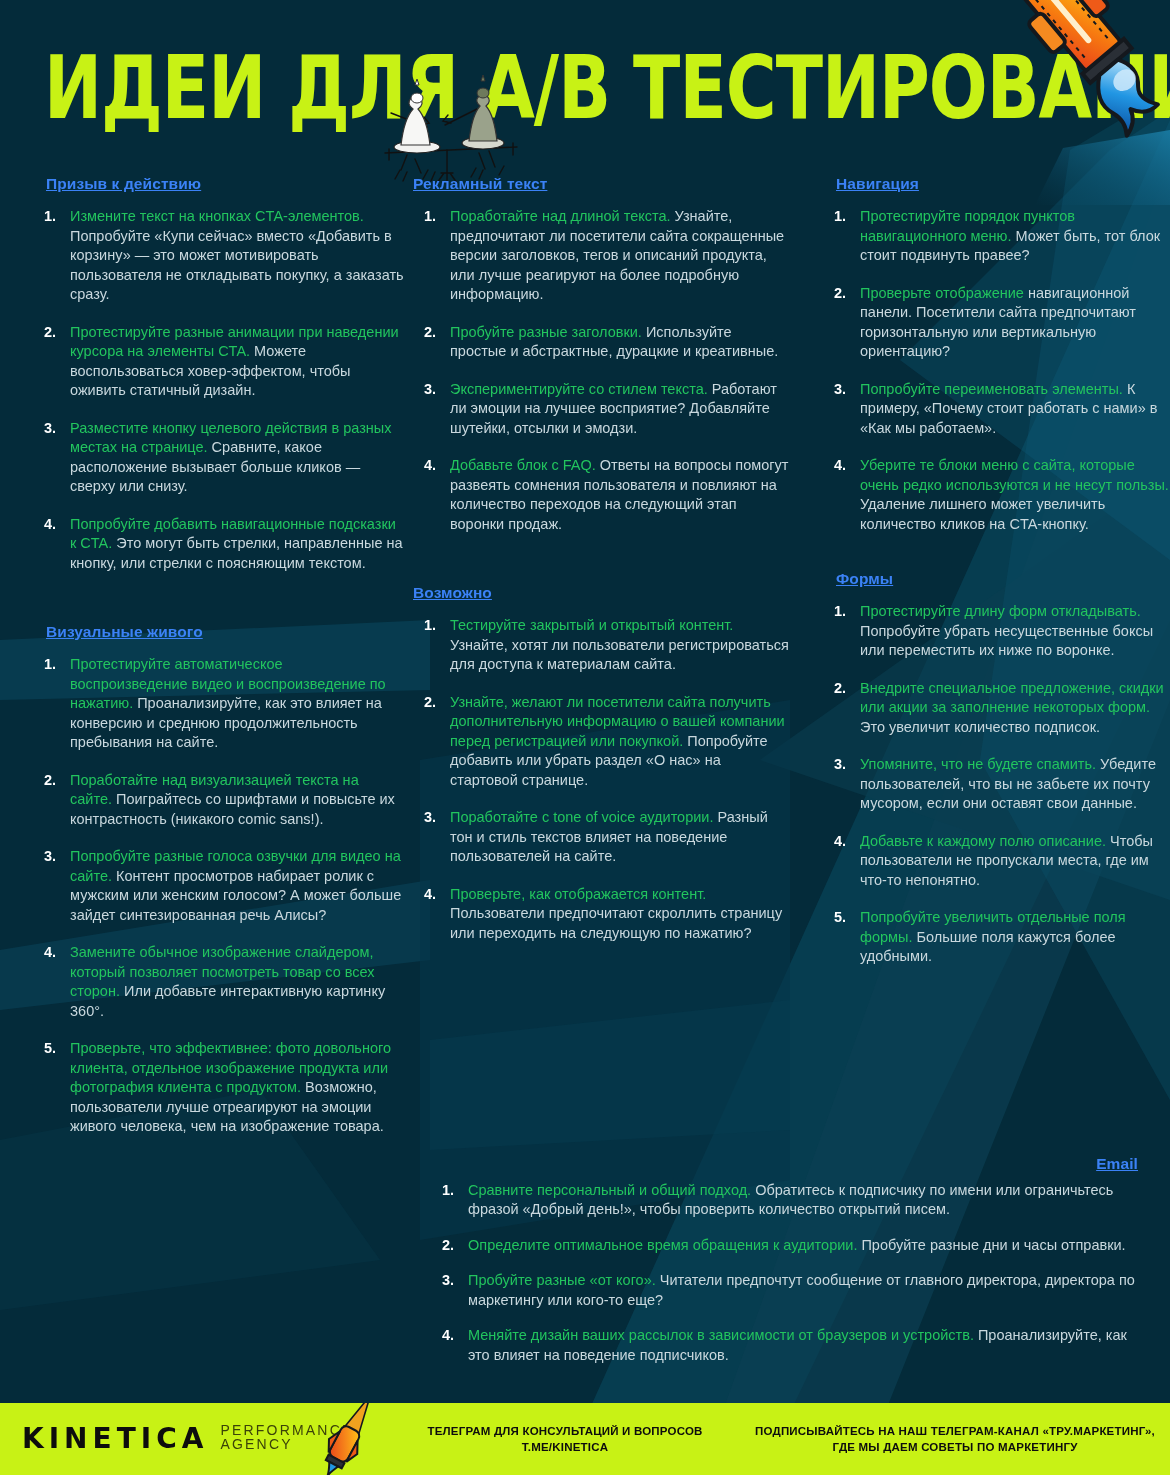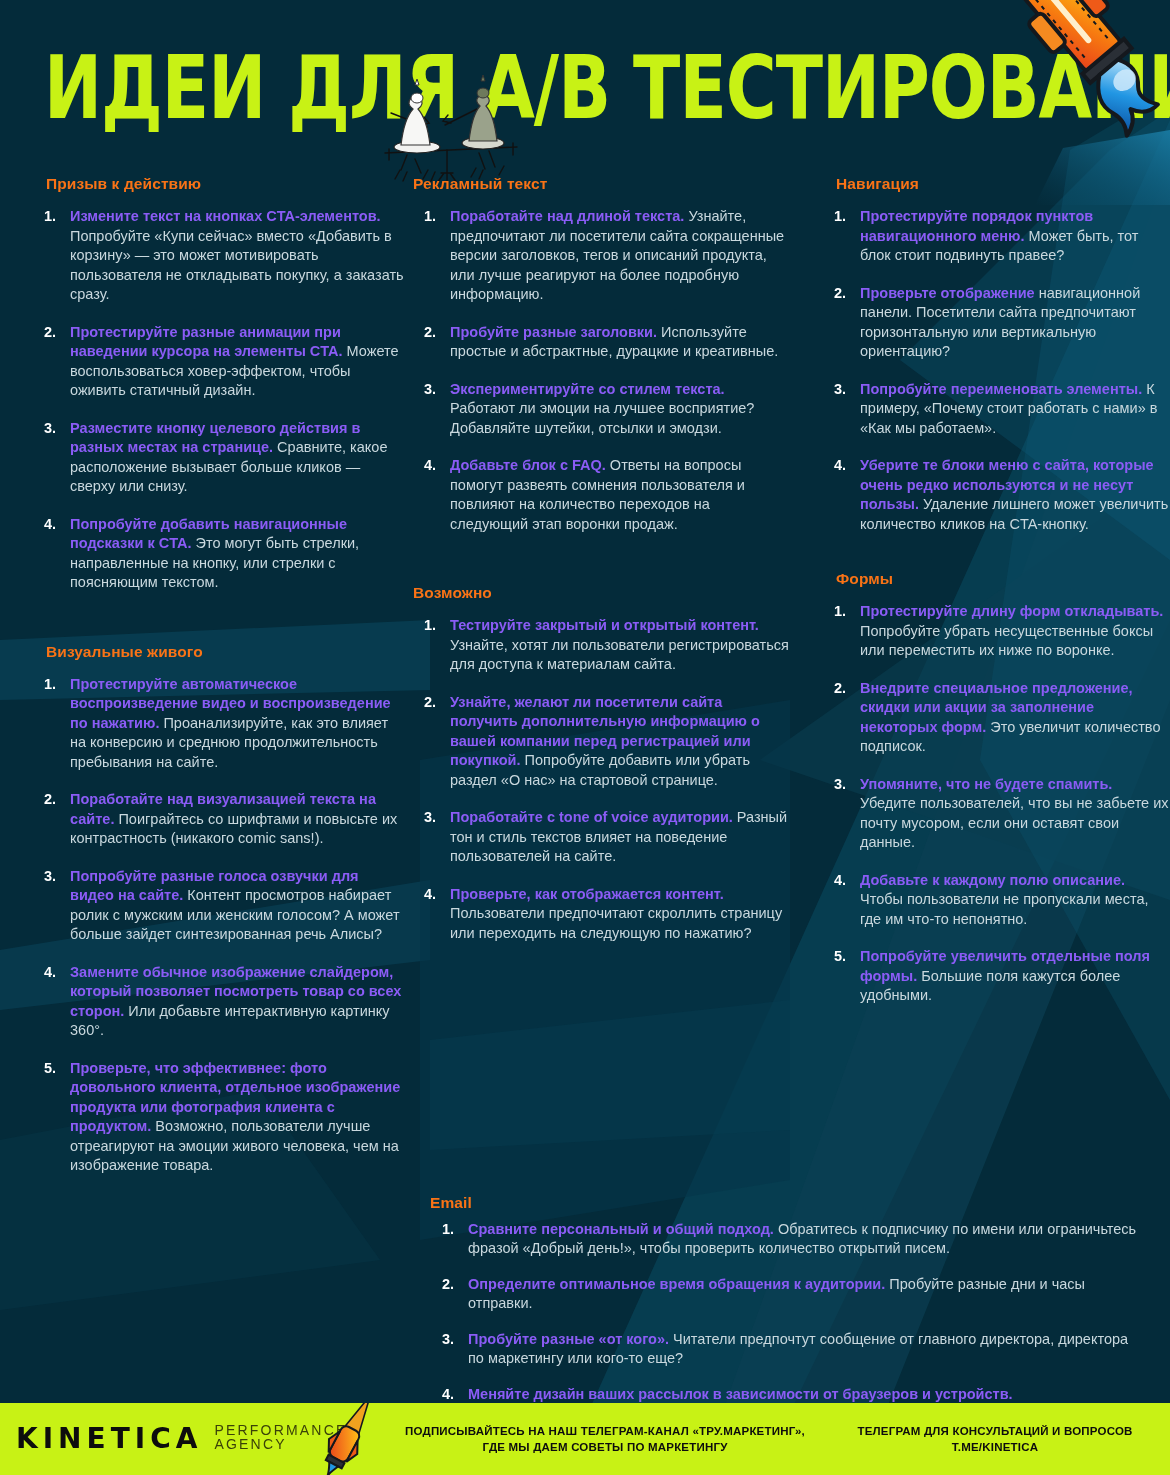--- a/index.html
+++ b/index.html
@@ -72,26 +72,27 @@
     z-index: 3;
     display: flex;
     padding: 0 32px 0 34px;
     gap: 0;
   }
   .col { width: 370px; flex: 0 0 370px; }
   .col-2 { width: 386px; flex: 0 0 386px; }
   .col-3 { width: 380px; flex: 0 0 380px; }
 
   .sec-head {
-    color: #f97316;
+    color: #3b82f6;
     font-weight: 700;
     font-size: 15.5px;
     line-height: 18px;
     margin: 0 0 14px 12px;
     letter-spacing: .1px;
+    text-decoration: underline;
   }
   .sec-head.indent-r { margin-left: 46px; }
   .sec-head.indent-m { margin-left: 9px; }
 
   ol.ideas {
     list-style: none;
     margin: 0 0 0 10px;
     padding: 0;
     counter-reset: li;
   }
@@ -111,54 +112,54 @@
     content: counter(li) ".";
     position: absolute;
     left: 0;
     top: 0;
     color: #ffffff;
     font-weight: 700;
     font-size: 14.5px;
     line-height: 19.5px;
   }
   ol.ideas > li b {
-    color: #8b5cf6;
-    font-weight: 700;
+    color: #22c55e;
+    font-weight: 400;
   }
 
   
   .gap-sm { height: 18px; }
   .gap-md { height: 32px; }
 
   
   .email-block {
     position: relative;
     z-index: 3;
     margin: 0 32px 0 430px;
   }
-  .email-block .sec-head { margin-left: 0; margin-bottom: 8px; }
+  .email-block .sec-head { margin-left: 6px; margin-bottom: 8px; text-align: right; }
   .email-block ol.ideas { margin-left: 12px; }
   .email-block ol.ideas > li { margin-bottom: 16px; }
 
   
   .footer {
     position: absolute;
     left: 0; bottom: 0;
     width: 1170px;
     height: 72px;
     background: #c8f215;
     z-index: 5;
     display: flex;
     align-items: center;
   }
   .brand {
     display: flex;
     align-items: flex-end;
     gap: 12px;
-    padding-left: 16px;
+    padding-left: 22px;
     width: 300px;
   }
   .brand-name {
     font-family: "DejaVu Sans", sans-serif;
     font-weight: 700;
     font-size: 28px;
     letter-spacing: 5px;
     color: #0d0d0d;
     line-height: 28px;
   }
@@ -368,24 +369,24 @@
           <path d="M45 -14 L53 26 L37 26 Z" fill="#f0a21f" stroke="#14181d" stroke-width="1.6"></path>
           <rect x="35" y="24" width="20" height="34" rx="6" fill="url(#fRk)" stroke="#14181d" stroke-width="2"></rect>
           <path d="M29 44 L35 32 L35 56 Z" fill="#ef5a18" stroke="#14181d" stroke-width="2"></path>
           <path d="M61 44 L55 32 L55 56 Z" fill="#ef5a18" stroke="#14181d" stroke-width="2"></path>
           <rect x="36" y="58" width="18" height="6" fill="#2a2f36" stroke="#14181d" stroke-width="2"></rect>
           <path d="M40 64 q5 10 5 14 q0 -4 5 -14 z" fill="#2196e3" stroke="#14181d" stroke-width="2"></path>
         </g>
       </svg>
     </div>
 
+    <div class="footer-msg right">
+      <div>ТЕЛЕГРАМ ДЛЯ КОНСУЛЬТАЦИЙ И ВОПРОСОВ</div>
+      <div>T.ME/KINETICA</div>
+    </div>
+
     <div class="footer-msg">
       <div>ПОДПИСЫВАЙТЕСЬ НА НАШ ТЕЛЕГРАМ-КАНАЛ «ТРУ.МАРКЕТИНГ»,</div>
       <div>ГДЕ МЫ ДАЕМ СОВЕТЫ ПО МАРКЕТИНГУ</div>
     </div>
-
-    <div class="footer-msg right">
-      <div>ТЕЛЕГРАМ ДЛЯ КОНСУЛЬТАЦИЙ И ВОПРОСОВ</div>
-      <div>T.ME/KINETICA</div>
-    </div>
   </div>
 
 </div>
 
 </body></html>

